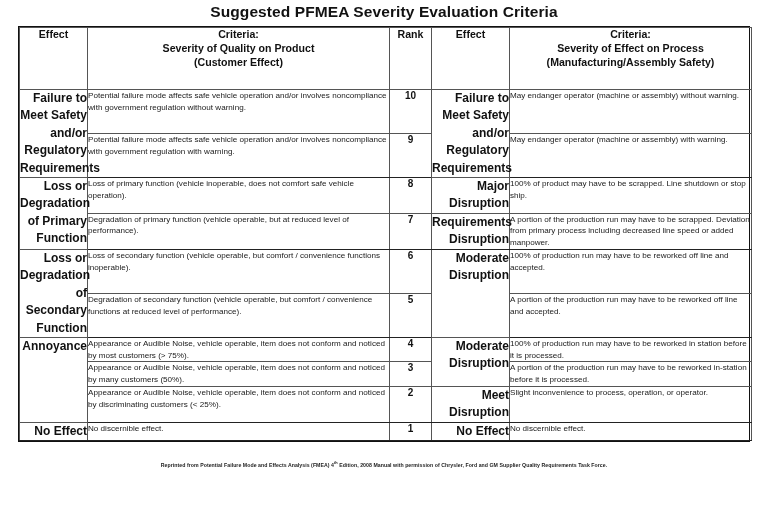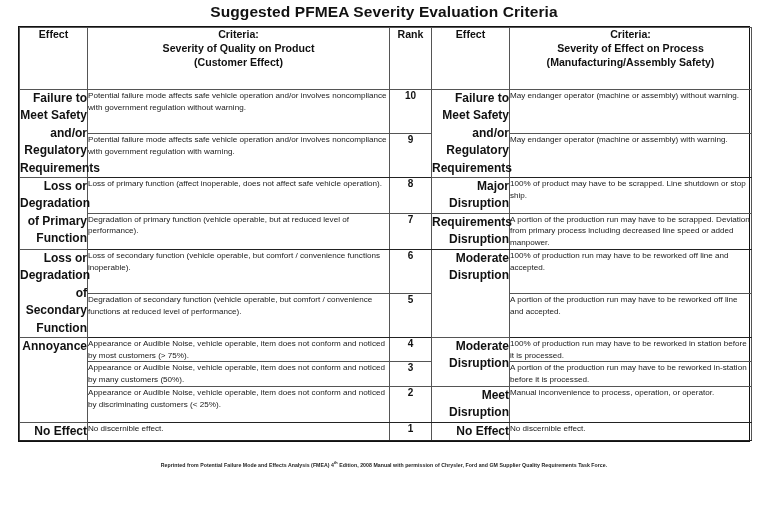--- a/index.html
+++ b/index.html
@@ -142,21 +142,21 @@
             <td class="eff" rowspan="2">Failure to Meet Safety and/or Regulatory Requirements</td>
             <td class="crit">May endanger operator (machine or assembly) without warning.</td>
           </tr>
           <tr class="grp-end">
             <td class="crit">Potential failure mode affects safe vehicle operation and/or involves noncompliance with government regulation with warning.</td>
             <td class="rank">9</td>
             <td class="crit">May endanger operator (machine or assembly) with warning.</td>
           </tr>
           <tr>
             <td class="eff" rowspan="2">Loss or Degradation of Primary Function</td>
-            <td class="crit">Loss of primary function (affect inoperable, does not affect safe vehicle operation).</td>
+            <td class="crit">Loss of primary function (vehicle inoperable, does not comfort safe vehicle operation).</td>
             <td class="rank">8</td>
             <td class="eff" rowspan="1">Major Disruption</td>
             <td class="crit">100% of product may have to be scrapped.  Line shutdown or stop ship.</td>
           </tr>
           <tr class="grp-end">
             <td class="crit">Degradation of primary function (vehicle operable, but at reduced level of performance).</td>
             <td class="rank">7</td>
             <td class="eff" rowspan="1">Requirements Disruption</td>
             <td class="crit">A portion of the production run may have to be scrapped. Deviation from primary process including decreased line speed or added manpower.</td>
           </tr>
@@ -181,21 +181,21 @@
           </tr>
           <tr>
             <td class="crit">Appearance or Audible Noise, vehicle operable, item does not conform and noticed by many customers (50%).</td>
             <td class="rank">3</td>
             <td class="crit">A portion of the production run may have to be reworked in-station before it is processed.</td>
           </tr>
           <tr class="grp-end">
             <td class="crit">Appearance or Audible Noise, vehicle operable, item does not conform and noticed by discriminating customers (&lt; 25%).</td>
             <td class="rank">2</td>
             <td class="eff" rowspan="1">Meet Disruption</td>
-            <td class="crit">Manual inconvenience to process, operation, or operator.</td>
+            <td class="crit">Slight inconvenience to process, operation, or operator.</td>
           </tr>
           <tr class="grp-end">
             <td class="eff" rowspan="1">No Effect</td>
             <td class="crit">No discernible effect.</td>
             <td class="rank">1</td>
             <td class="eff" rowspan="1">No Effect</td>
             <td class="crit">No discernible effect.</td>
           </tr>
         </tbody>
     </table>

